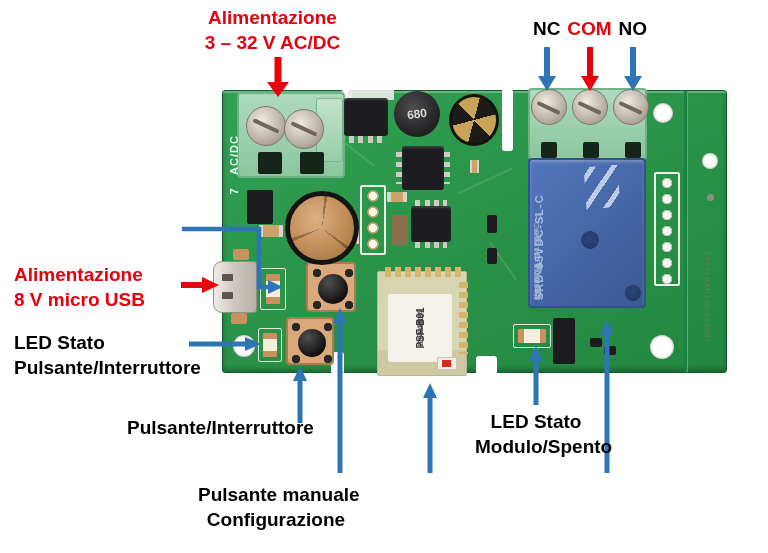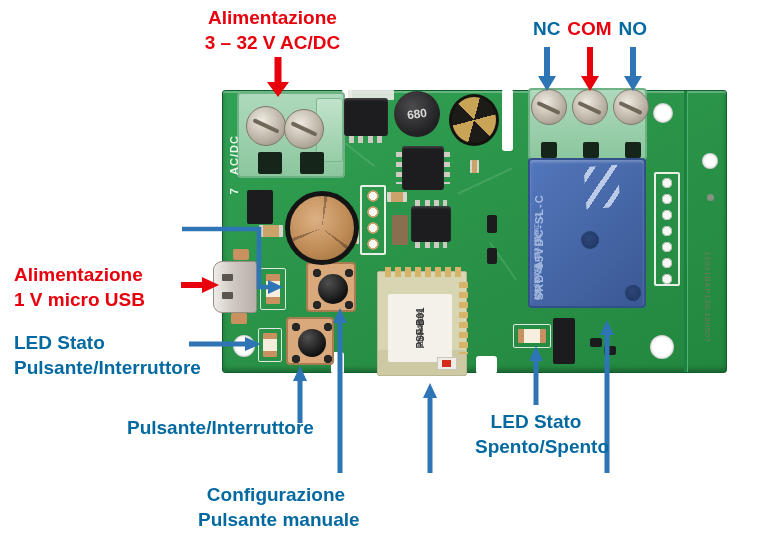--- a/index.html
+++ b/index.html
@@ -2,21 +2,21 @@
 <html><head>
 <meta charset="utf-8">
 <style>
   *{box-sizing:border-box;margin:0;padding:0}
   body{background:#fff;font-family:"Liberation Sans",sans-serif}
   #canvas{position:relative;width:768px;height:553px;background:#fff;overflow:hidden}
   #canvas div{position:absolute}
 
   
   .lbl{font:bold 19px/25px "Liberation Sans",sans-serif;z-index:6;white-space:nowrap}
-  .blue{color:#0369a1}.red{color:#e8000d}.center{text-align:center}
+  .blue{color:#000000}.red{color:#e8000d}.center{text-align:center}
   .term-row{display:flex;justify-content:space-between;z-index:6}
   .term-row span{position:static;font:bold 19px/25px "Liberation Sans",sans-serif}
 
   
   svg.arrows{position:absolute;left:0;top:0;z-index:5;pointer-events:none}
 
   
   .pcb{left:222px;top:90px;width:505px;height:283px;z-index:1;border-radius:3px;
        background:linear-gradient(155deg,#31a254 0%,#2a9449 45%,#23873f 100%);
        border:1px solid #0e5f2b;
@@ -288,39 +288,39 @@
 
   <div class="term-row" style="left:533px;top:16px;width:114px">
     <span class="blue">NC</span>
     <span class="red">COM</span>
     <span class="blue">NO</span>
   </div>
 
 
   <div class="lbl red" style="left:14px;top:262px">
     <div style="position:static">Alimentazione</div>
-    <div style="position:static">1 V micro USB</div>
+    <div style="position:static">8 V micro USB</div>
   </div>
 
   <div class="lbl blue" style="left:14px;top:330px">
     <div style="position:static">LED Stato</div>
     <div style="position:static">Pulsante/Interruttore</div>
   </div>
 
   <div class="lbl blue" style="left:127px;top:415px">
     <div style="position:static">Pulsante/Interruttore</div>
   </div>
 
   <div class="lbl blue center" style="left:198px;top:482px;width:156px">
+    <div style="position:static">Pulsante manuale</div>
     <div style="position:static">Configurazione</div>
-    <div style="position:static">Pulsante manuale</div>
   </div>
 
   <div class="lbl blue center" style="left:372px;top:482px;width:112px">
   </div>
 
   <div class="lbl blue center" style="left:475px;top:409px;width:122px">
     <div style="position:static">LED Stato</div>
-    <div style="position:static">Spento/Spento</div>
+    <div style="position:static">Modulo/Spento</div>
   </div>
 
 
 </div>
 
 </body></html>

